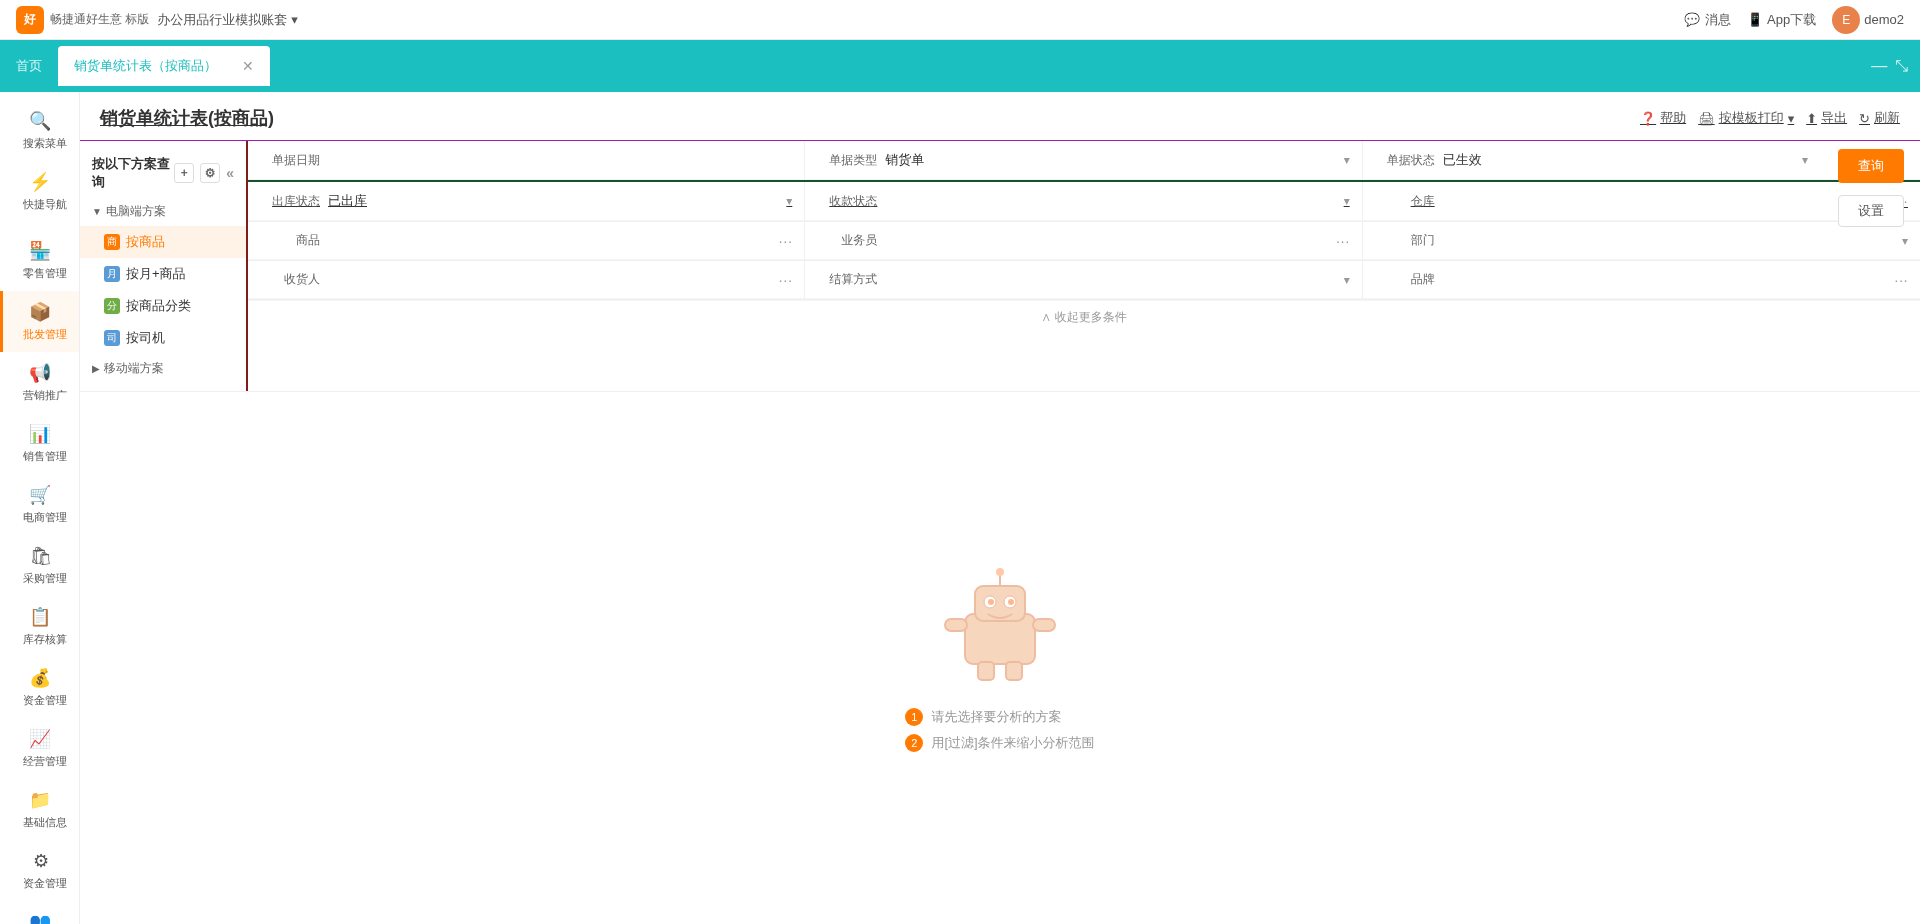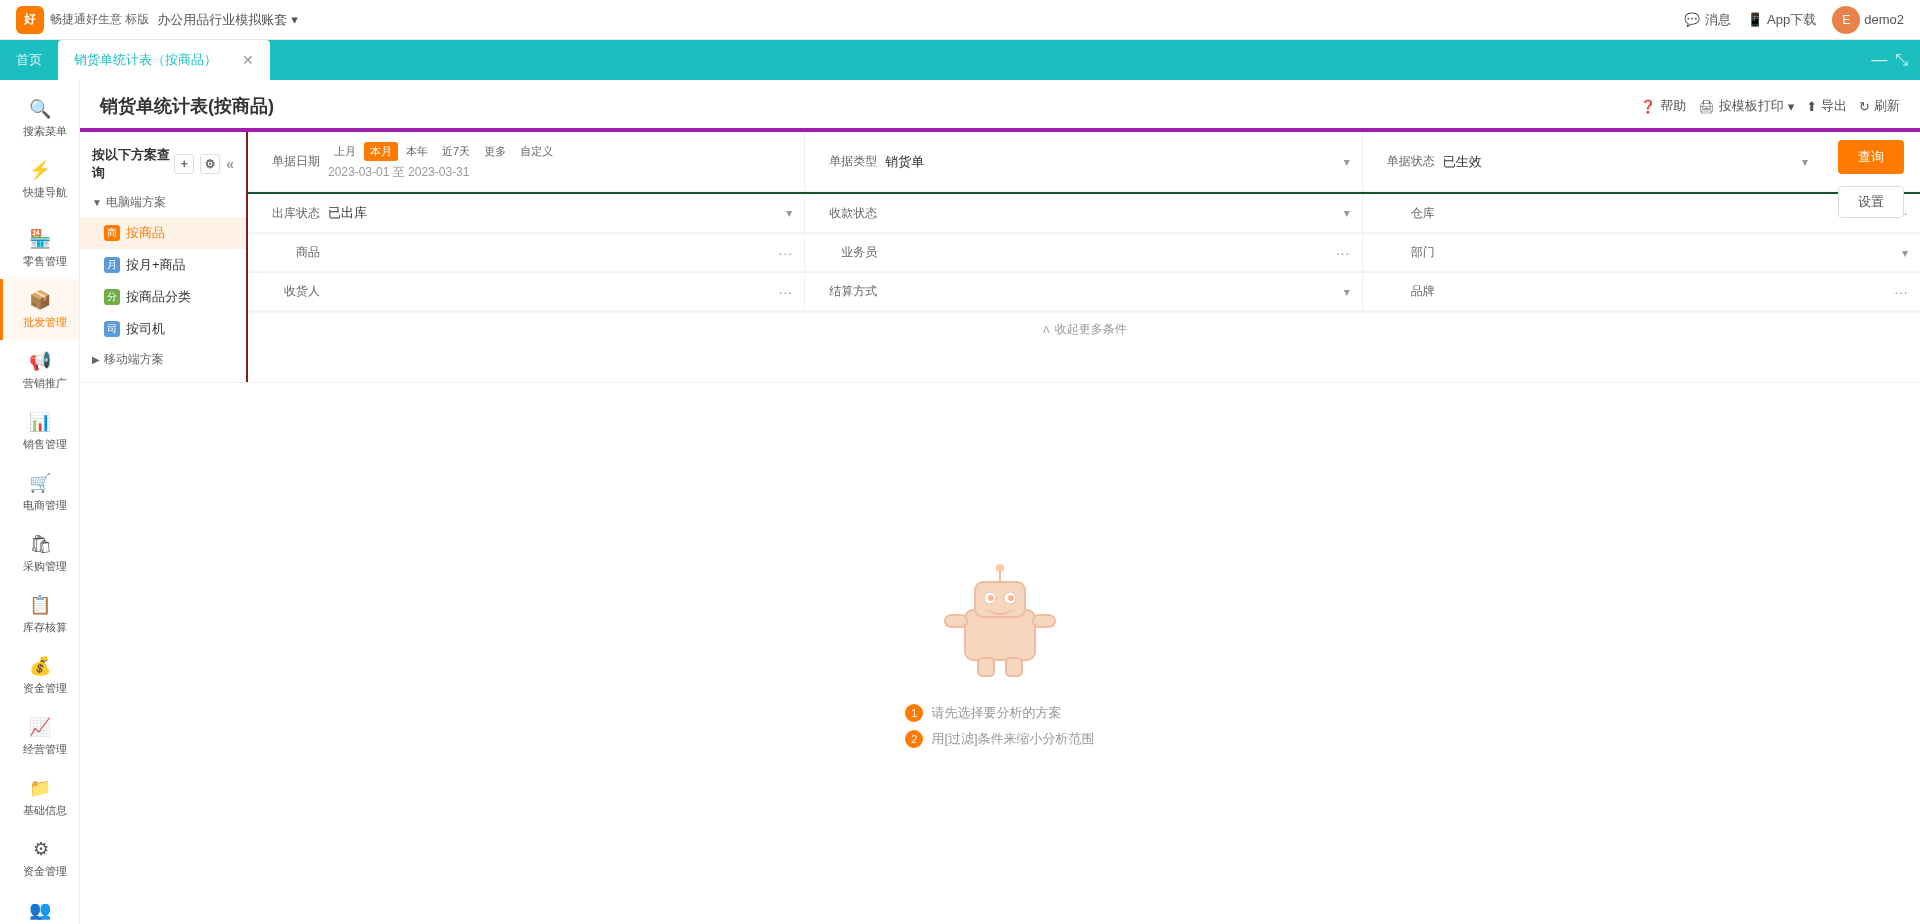--- a/index.html
+++ b/index.html
@@ -10,21 +10,21 @@
     .topbar-left { display: flex; align-items: center; gap: 8px; }
     .logo-area { display: flex; align-items: center; gap: 6px; }
     .logo-icon { width: 28px; height: 28px; background: #ff7a00; border-radius: 6px; display: flex; align-items: center; justify-content: center; color: #fff; font-size: 12px; font-weight: bold; }
     .logo-text { font-size: 12px; color: #666; line-height: 1.2; }
     .workspace-selector { display: flex; align-items: center; gap: 4px; color: #555; font-size: 13px; cursor: pointer; border: none; background: none; }
     .topbar-right { display: flex; align-items: center; gap: 16px; }
     .topbar-btn { display: flex; align-items: center; gap: 4px; color: #555; font-size: 13px; cursor: pointer; }
     .topbar-avatar { width: 28px; height: 28px; border-radius: 50%; background: #e8824a; display: flex; align-items: center; justify-content: center; color: #fff; font-size: 12px; }
 
     
-    .tabbar { height: 40px; background: #1bbfbf; display: flex; align-items: center; padding: 0 0; flex-shrink: 0; }
+    .tabbar { height: 52px; background: #1bbfbf; display: flex; align-items: center; padding: 0 0; flex-shrink: 0; }
     .tab { height: 40px; display: flex; align-items: center; padding: 0 16px; cursor: pointer; color: rgba(255,255,255,0.85); font-size: 13px; gap: 6px; }
     .tab.home { background: transparent; }
     .tab.active { background: #fff; color: #1bbfbf; border-radius: 4px 4px 0 0; gap: 25px; }
     .tab-close { color: #999; font-size: 14px; cursor: pointer; line-height: 1; }
     .tabbar-actions { margin-left: auto; display: flex; align-items: center; gap: 8px; padding-right: 12px; }
     .tabbar-action-btn { color: rgba(255,255,255,0.85); font-size: 16px; cursor: pointer; background: none; border: none; }
 
     
     .main-layout { display: flex; flex: 1; overflow: hidden; }
 
@@ -33,21 +33,21 @@
     .nav-item { width: 100%; display: flex; flex-direction: column; align-items: center; padding: 10px 4px; cursor: pointer; color: #555; font-size: 12px; gap: 4px; border-left: 3px solid transparent; }
     .nav-item.active { color: #ff7a00; border-left-color: #ff7a00; background: #fff8f0; }
     .nav-item .nav-icon { font-size: 18px; }
     .nav-item .nav-label { font-size: 11px; text-align: center; margin-left: 8px; }
     .nav-divider { width: 60%; height: 1px; background: #eee; margin: 4px 0; }
 
     
     .content { flex: 1; display: flex; flex-direction: column; overflow: hidden; }
 
     
-    .page-header { padding: 14px 20px 10px; display: flex; align-items: center; justify-content: space-between; background: #fff; border-bottom: 4px solid #a21caf; flex-shrink: 0; }
+    .page-header { padding: 14px 20px 10px; display: flex; align-items: center; justify-content: space-between; background: #fff; border-bottom: 1px solid #a21caf; flex-shrink: 0; text-decoration: underline; }
     .page-title { font-size: 18px; font-weight: bold; color: #333; }
     .page-actions { display: flex; align-items: center; gap: 12px; }
     .page-action { display: flex; align-items: center; gap: 4px; color: #555; font-size: 13px; cursor: pointer; }
     .query-btn { background: #ff7a00; color: #fff; border: none; padding: 8px 20px; border-radius: 4px; font-size: 13px; cursor: pointer; }
     .setting-btn { background: #fff; color: #555; border: 1px solid #ddd; padding: 6px 16px; border-radius: 4px; font-size: 13px; cursor: pointer; margin-top: 6px; }
 
     
     .scheme-panel { width: 168px; border-right: 2px solid #7f1d1d; padding: 8px 0; flex-shrink: 0; overflow-y: auto; }
     .scheme-panel-header { display: flex; align-items: center; justify-content: space-between; padding: 6px 12px; font-size: 13px; font-weight: bold; color: #333; }
     .scheme-panel-tools { display: flex; align-items: center; gap: 6px; }
@@ -263,51 +263,40 @@
             </div>
           </div>
         </div>
 
         <div style="flex:1; display:flex; flex-direction:column; position:relative;">
 
           <div class="filter-row" style="border-bottom:2px solid #14532d;">
 
             <div class="filter-field filter-cell">
               <span class="filter-label">单据日期</span>
-              <div style="flex:1; display:flex; flex-direction:column; gap:3px;">
-                <div class="date-tabs">
-                  <span class="date-tab">上月</span>
-                  <span class="date-tab active">本月</span>
-                  <span class="date-tab">本年</span>
-                  <span class="date-tab">近7天</span>
-                  <span class="date-tab">更多</span>
-                  <span class="date-tab">自定义</span>
-                </div>
-                <span class="date-range-text">2023-03-01 至 2023-03-31</span>
-              </div>
             </div>
 
             <div class="filter-field filter-cell">
               <span class="filter-label">单据类型</span>
               <div class="filter-select">
                 <span class="filter-select-value">销货单</span>
                 <span class="filter-dropdown-icon">▾</span>
               </div>
             </div>
 
             <div class="filter-field" style="padding-right:112px;">
               <span class="filter-label">单据状态</span>
               <div class="filter-select">
                 <span class="filter-select-value">已生效</span>
                 <span class="filter-dropdown-icon">▾</span>
               </div>
             </div>
           </div>
 
-          <div class="filter-row" style="border-bottom:1px solid #f0f0f0;">
+          <div class="filter-row" style="border-bottom:1px solid #f0f0f0;text-decoration:underline;">
             <div class="filter-field filter-cell">
               <span class="filter-label">出库状态</span>
               <div class="filter-select">
                 <span class="filter-select-value">已出库</span>
                 <span class="filter-dropdown-icon">▾</span>
               </div>
             </div>
             <div class="filter-field filter-cell">
               <span class="filter-label">收款状态</span>
               <div class="filter-select">

